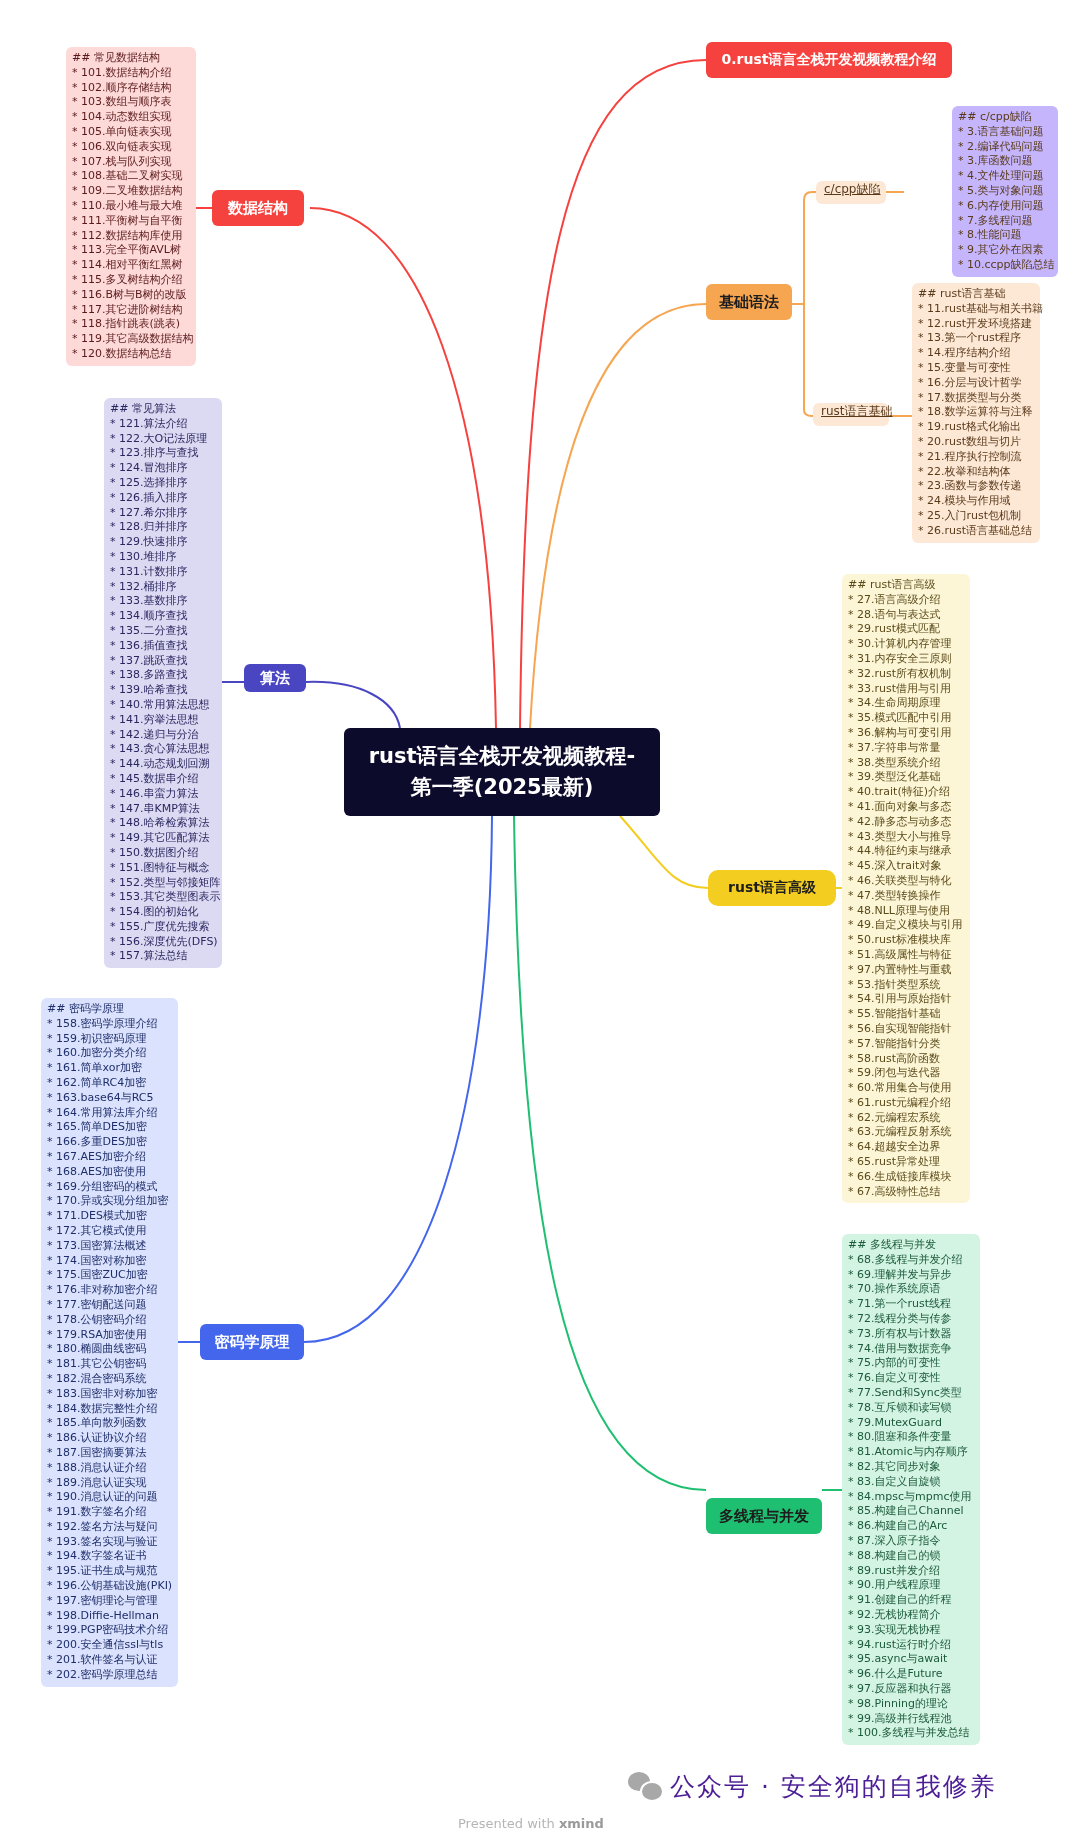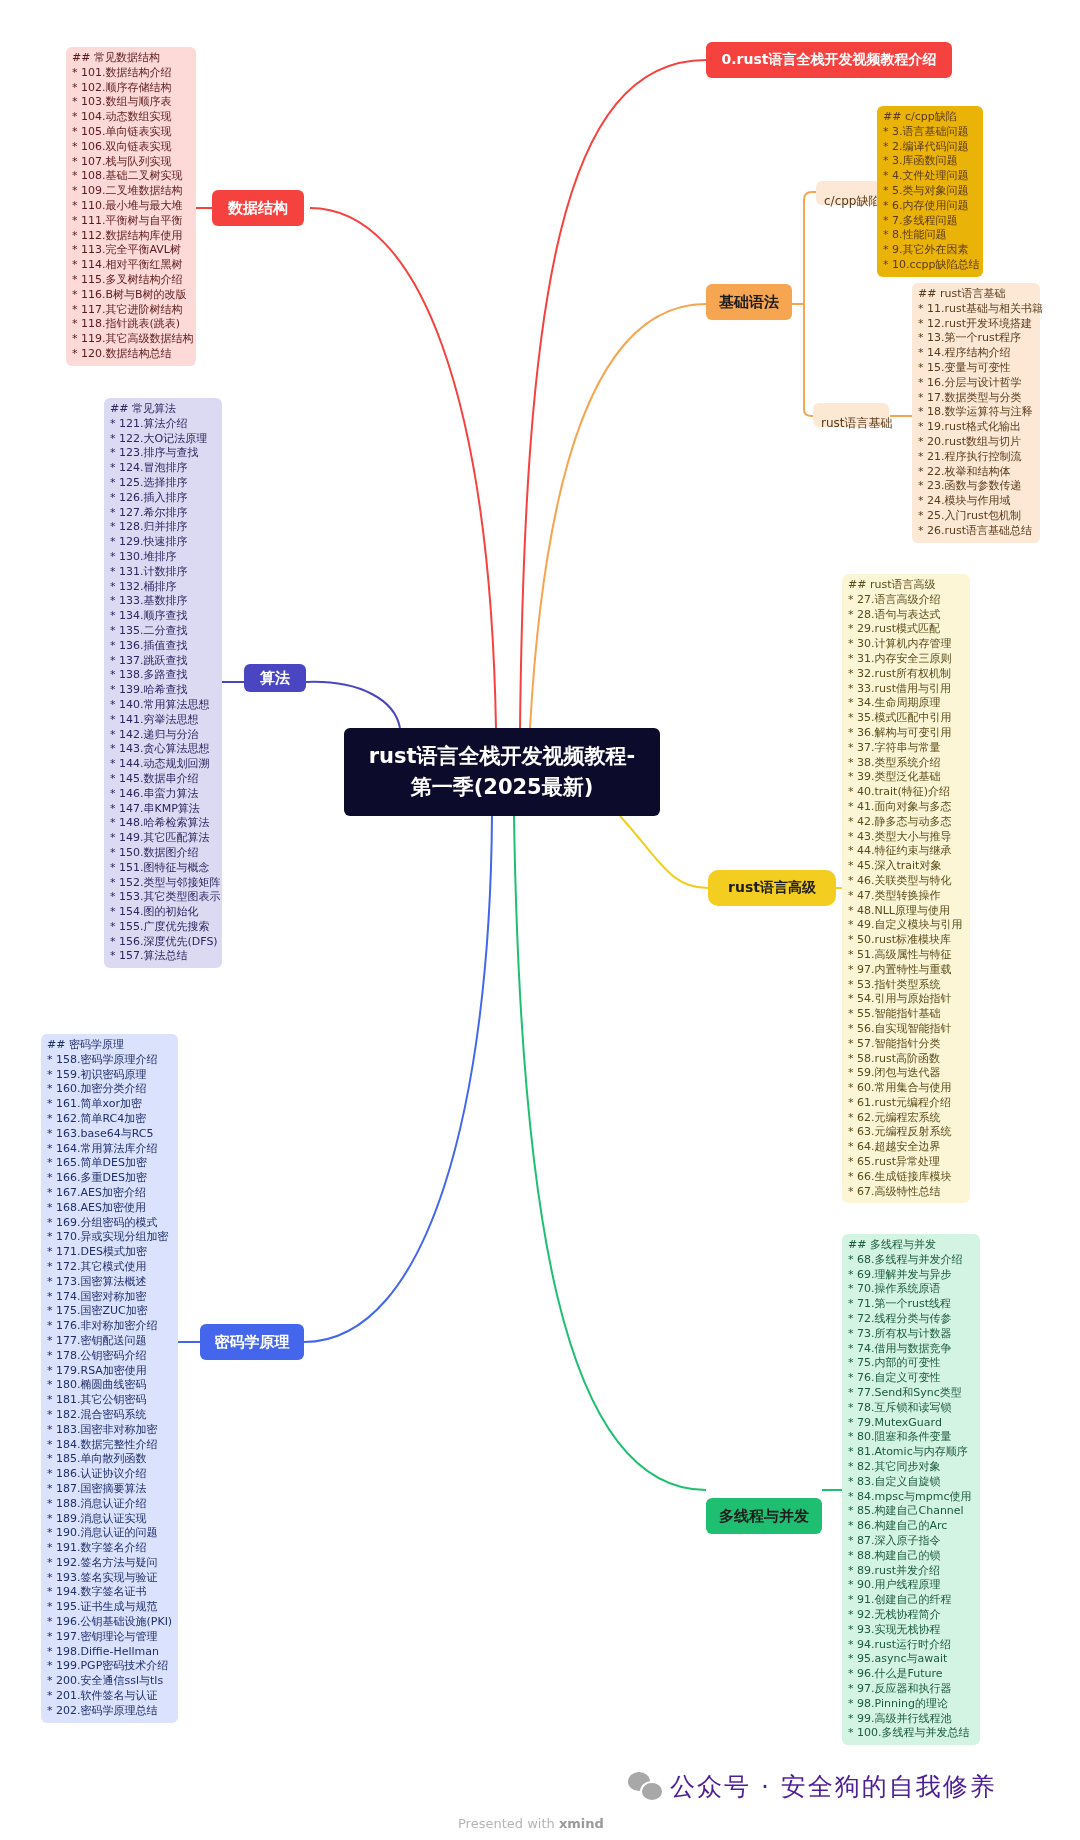--- a/index.html
+++ b/index.html
@@ -15,21 +15,21 @@
     font-size: 15px; white-space: nowrap; box-sizing: border-box;
   }
   .root {
     position: absolute; left: 344px; top: 728px; width: 316px; height: 88px;
     background: #0d0b2b; color: #fff; border-radius: 6px;
     font-size: 21px; font-weight: bold; line-height: 31px; text-align: center;
     display: flex; align-items: center; justify-content: center; padding: 0 20px; box-sizing: border-box;
   }
   .sub {
     position: absolute; border-radius: 6px; font-size: 12px;
-    padding: 12px 8px; white-space: nowrap; box-sizing: border-box;
+    padding: 0 8px; white-space: nowrap; box-sizing: border-box; text-decoration: underline;
   }
   .note {
     position: absolute; border-radius: 6px; box-sizing: border-box;
     padding: 4px 6px; font-size: 11px; line-height: 14.8px;
   }
   .note div { white-space: nowrap; }
   .footer-brand {
     position: absolute; left: 628px; top: 1770px; color: #4c1d95; font-size: 25px; letter-spacing: 2px;
     display: flex; align-items: center;
   }
@@ -80,21 +80,21 @@
 <div class="topic" style="left:706px; top:42px; width:246px; height:36px; background:#f5423f; color:#fff; font-size:14px;">
   <span>0.rust语言全栈开发视频教程介绍</span>
 </div>
 
 <div class="topic" style="left:706px; top:284px; width:86px; height:36px; background:#f6a551; color:#1d1d1d;">
   <span>基础语法</span>
 </div>
 <div class="sub" style="left:816px; top:181px; width:70px; height:23px; background:#fde8d6; color:#5a3a1a;">
   <span>c/cpp缺陷</span>
 </div>
-<div class="note" style="left:877px; top:106px; width:106px; background:#eab308; color:#5a3a1a;">
+<div class="note" style="left:952px; top:106px; width:106px; background:#c4b5fd; color:#5a3a1a;">
   <div>## c/cpp缺陷</div>
   <div>* 3.语言基础问题</div>
   <div>* 2.编译代码问题</div>
   <div>* 3.库函数问题</div>
   <div>* 4.文件处理问题</div>
   <div>* 5.类与对象问题</div>
   <div>* 6.内存使用问题</div>
   <div>* 7.多线程问题</div>
   <div>* 8.性能问题</div>
   <div>* 9.其它外在因素</div>
@@ -278,21 +278,21 @@
   <div>* 153.其它类型图表示</div>
   <div>* 154.图的初始化</div>
   <div>* 155.广度优先搜索</div>
   <div>* 156.深度优先(DFS)</div>
   <div>* 157.算法总结</div>
 </div>
 
 <div class="topic" style="left:200px; top:1324px; width:104px; height:36px; background:#4366ec; color:#fff;">
   <span>密码学原理</span>
 </div>
-<div class="note" style="left:41px; top:998px; width:137px; background:#dbe2fd; color:#1e2e6a;margin-top:36px;">
+<div class="note" style="left:41px; top:998px; width:137px; background:#dbe2fd; color:#1e2e6a;">
   <div>## 密码学原理</div>
   <div>* 158.密码学原理介绍</div>
   <div>* 159.初识密码原理</div>
   <div>* 160.加密分类介绍</div>
   <div>* 161.简单xor加密</div>
   <div>* 162.简单RC4加密</div>
   <div>* 163.base64与RC5</div>
   <div>* 164.常用算法库介绍</div>
   <div>* 165.简单DES加密</div>
   <div>* 166.多重DES加密</div>

